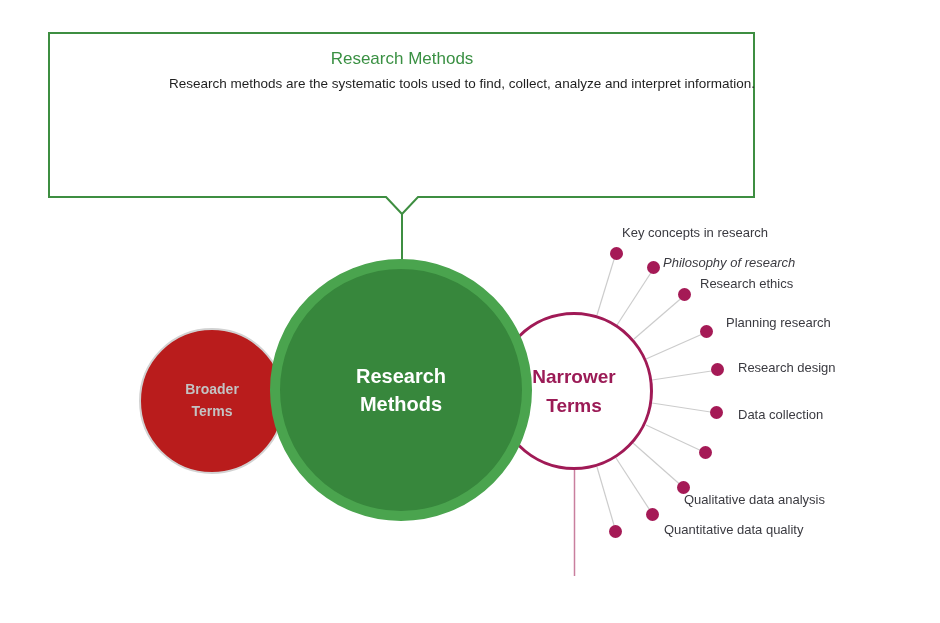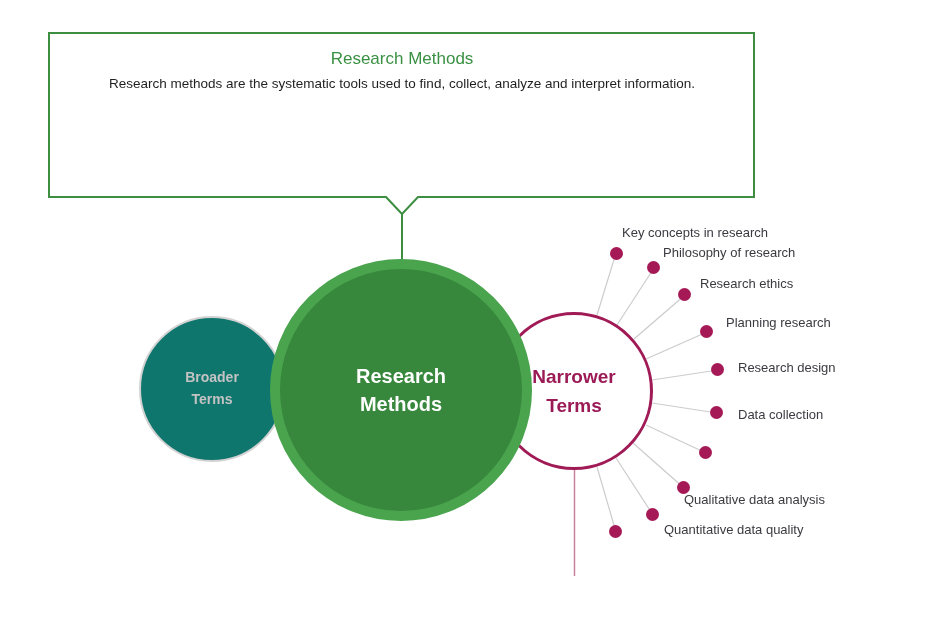--- a/index.html
+++ b/index.html
@@ -9,27 +9,27 @@
     font-family: "Liberation Sans", sans-serif;
     position: relative; overflow: hidden;
   }
   .canvas { position: absolute; inset: 0; width: 808px; height: 623px; }
 
   svg.connectors { position: absolute; left: 0; top: 0; z-index: 0; }
 
   
   .infobox-text { position: absolute; left: 49px; top: 33px; width: 706px; z-index: 3; text-align: center; }
   .infobox-title { margin-top: 16px; font-size: 17px; color: #3a9043; }
-  .infobox-desc  { margin-top: 7px; font-size: 13.5px; color: #1f1f1f; }
+  .infobox-desc  { margin-top: 7px; font-size: 13.5px; color: #1f1f1f; text-align: right; }
 
   
   .circle { position: absolute; border-radius: 50%; display: flex; align-items: center; justify-content: center; text-align: center; }
   .circle-broader {
-    left: 139px; top: 316px; width: 146px; height: 146px;
-    background: #0f766e; border: 2px solid #d2d2d2; z-index: 1;
+    left: 139px; top: 328px; width: 146px; height: 146px;
+    background: #b91c1c; border: 2px solid #d2d2d2; z-index: 1;
   }
   .circle-related {
     left: 345px; top: 488px; width: 122px; height: 122px;
     background: #ffffff; border: 2px solid #d8d8d8; z-index: 1;
   }
   .circle-narrower {
     left: 495px; top: 312px; width: 158px; height: 158px;
     background: #ffffff; border: 3px solid #a01a56; z-index: 1;
   }
   .circle-central {
@@ -109,21 +109,21 @@
   <div class="term-dot" style="left:678px; top:288px;"></div>
   <div class="term-dot" style="left:700px; top:325px;"></div>
   <div class="term-dot" style="left:711px; top:363px;"></div>
   <div class="term-dot" style="left:710px; top:406px;"></div>
   <div class="term-dot" style="left:699px; top:446px;"></div>
   <div class="term-dot" style="left:677px; top:481px;"></div>
   <div class="term-dot" style="left:646px; top:508px;"></div>
   <div class="term-dot" style="left:609px; top:525px;"></div>
 
   <div class="term-label" style="left:622px; top:225px;">Key concepts in research</div>
-  <div class="term-label" style="left:663px; top:245px;">Philosophy of research</div>
+  <div class="term-label" style="left:663px; top:255px;font-style:italic;">Philosophy of research</div>
   <div class="term-label" style="left:700px; top:276px;">Research ethics</div>
   <div class="term-label" style="left:726px; top:315px;">Planning research</div>
   <div class="term-label" style="left:738px; top:360px;">Research design</div>
   <div class="term-label" style="left:738px; top:407px;">Data collection</div>
   <div class="term-label" style="left:684px; top:492px;text-align:right;">Qualitative data analysis</div>
   <div class="term-label" style="left:664px; top:522px;">Quantitative data quality</div>
 
 
 </div>
 

